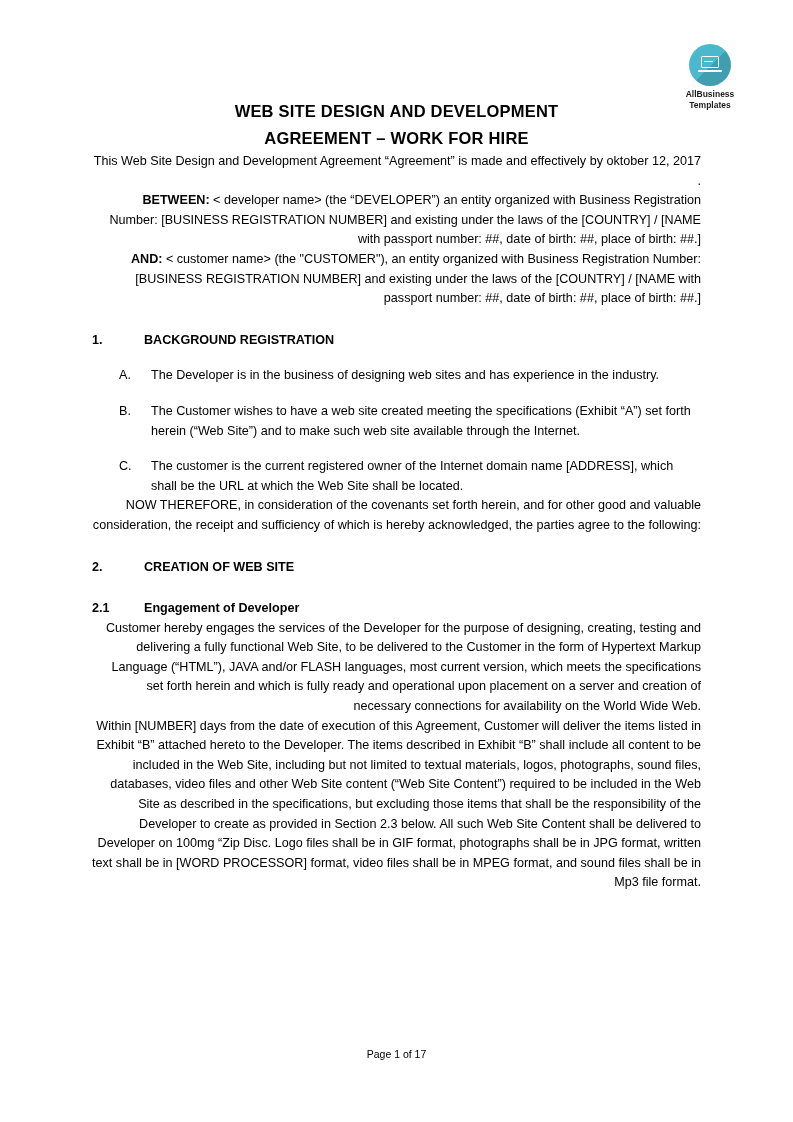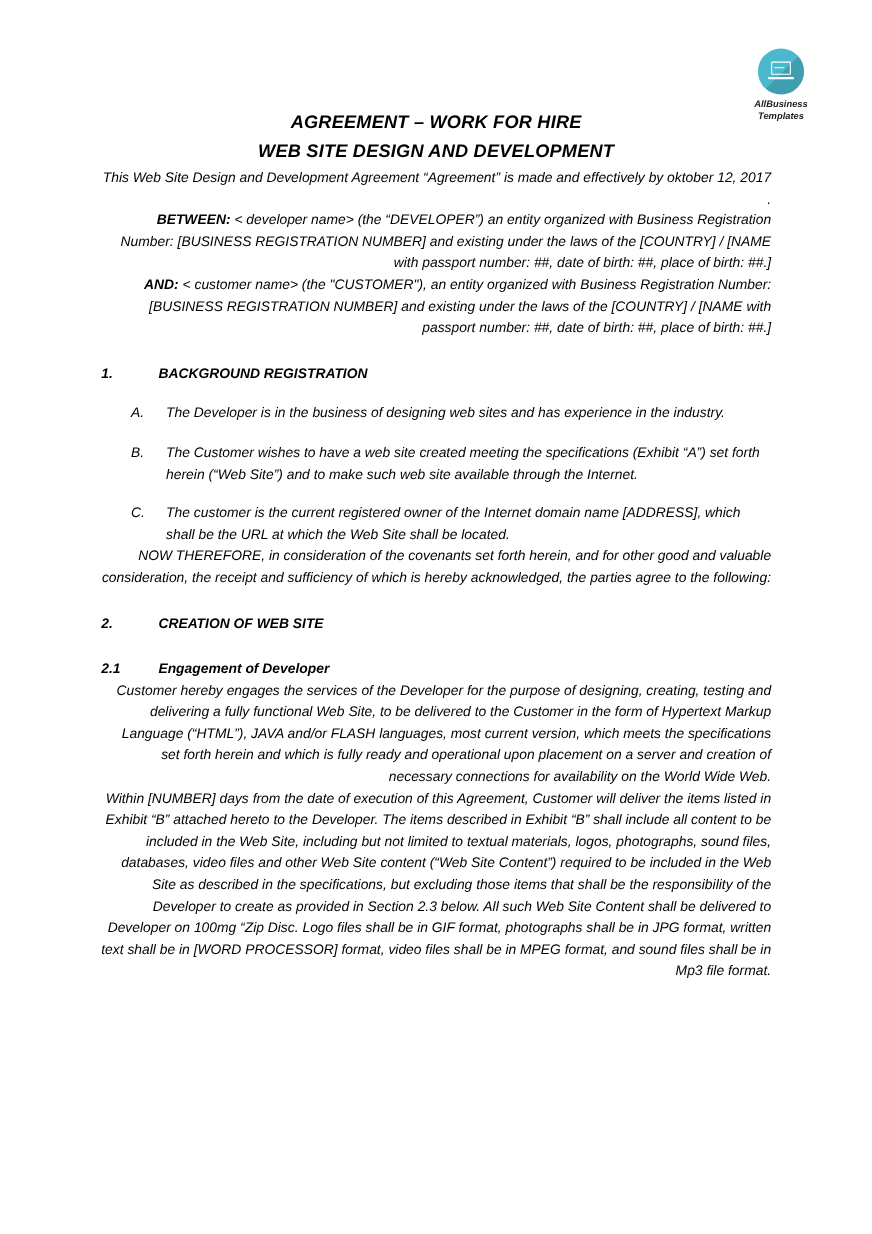--- a/index.html
+++ b/index.html
@@ -15,21 +15,20 @@
     color: #000000;
     position: relative;
     overflow: hidden;
   }
   .page {
     position: relative;
     width: 793px;
     height: 1122px;
     box-sizing: border-box;
     padding: 12px;
-    font-style: italic;
   }
 
   
   .logo-block {
     position: absolute;
     top: 44px;
     right: 28px;
     width: 110px;
     text-align: center;
   }
@@ -169,22 +168,22 @@
     </div>
     <div class="logo-text">
       <div>AllBusiness</div>
       <div>Templates</div>
     </div>
   </div>
 
   <div class="doc">
 
     <div class="title">
+      <div>WEB SITE DESIGN AND DEVELOPMENT</div>
       <div>AGREEMENT – WORK FOR HIRE</div>
-      <div>WEB SITE DESIGN AND DEVELOPMENT</div>
     </div>
 
     <p class="body-text sp-intro">This  Web Site Design and Development Agreement “Agreement” is made and effectively by oktober 12, 2017 .</p>
 
     <p class="body-text sp-between"><b>BETWEEN:</b><span> &lt; developer name&gt; (the “DEVELOPER”) an entity organized with Business Registration Number: [BUSINESS REGISTRATION NUMBER] and existing under the laws of the [COUNTRY] / [NAME with passport number: ##, date of birth: ##, place of birth: ##.]</span></p>
 
     <p class="body-text sp-and"><b>AND:</b><span> &lt; customer name&gt; (the "CUSTOMER"), an entity organized with Business Registration Number: [BUSINESS REGISTRATION NUMBER]  and existing under the laws of the [COUNTRY] / [NAME with passport number: ##, date of birth: ##, place of birth: ##.]</span></p>
 
     <div class="heading-row sp-h1">
       <span class="h-num">1.</span>
@@ -217,14 +216,15 @@
     </div>
 
     <p class="body-text sp-par">Customer hereby engages the services of the Developer for the purpose of designing, creating, testing and delivering a fully functional Web Site, to be delivered to the Customer in the form of Hypertext Markup Language (“HTML”), JAVA and/or FLASH languages, most current version, which meets the specifications set forth herein and which is fully ready and operational upon placement on a server and creation of necessary connections for availability on the World Wide Web.</p>
 
 
     <p class="body-text sp-par">Within [NUMBER] days from the date of execution of this Agreement, Customer will deliver the items listed in Exhibit “B” attached hereto to the Developer. The items described in Exhibit “B” shall include all content to be included in the Web Site, including but not limited to textual materials, logos, photographs, sound files, databases, video files and other Web Site content (“Web Site Content”) required to be included in the Web Site as described in the specifications, but excluding those items that shall be the responsibility of the Developer to create as provided in Section 2.3 below. All such Web Site Content shall be delivered to Developer on 100mg “Zip Disc. Logo files shall be in GIF format, photographs shall be in JPG format, written text shall be in [WORD PROCESSOR] format, video files shall be in MPEG format, and sound files shall be in Mp3 file format.</p>
 
 
   </div>
 
+  <div class="footer">Page 1 of 17</div>
 
 </div>
 
 </body></html>

